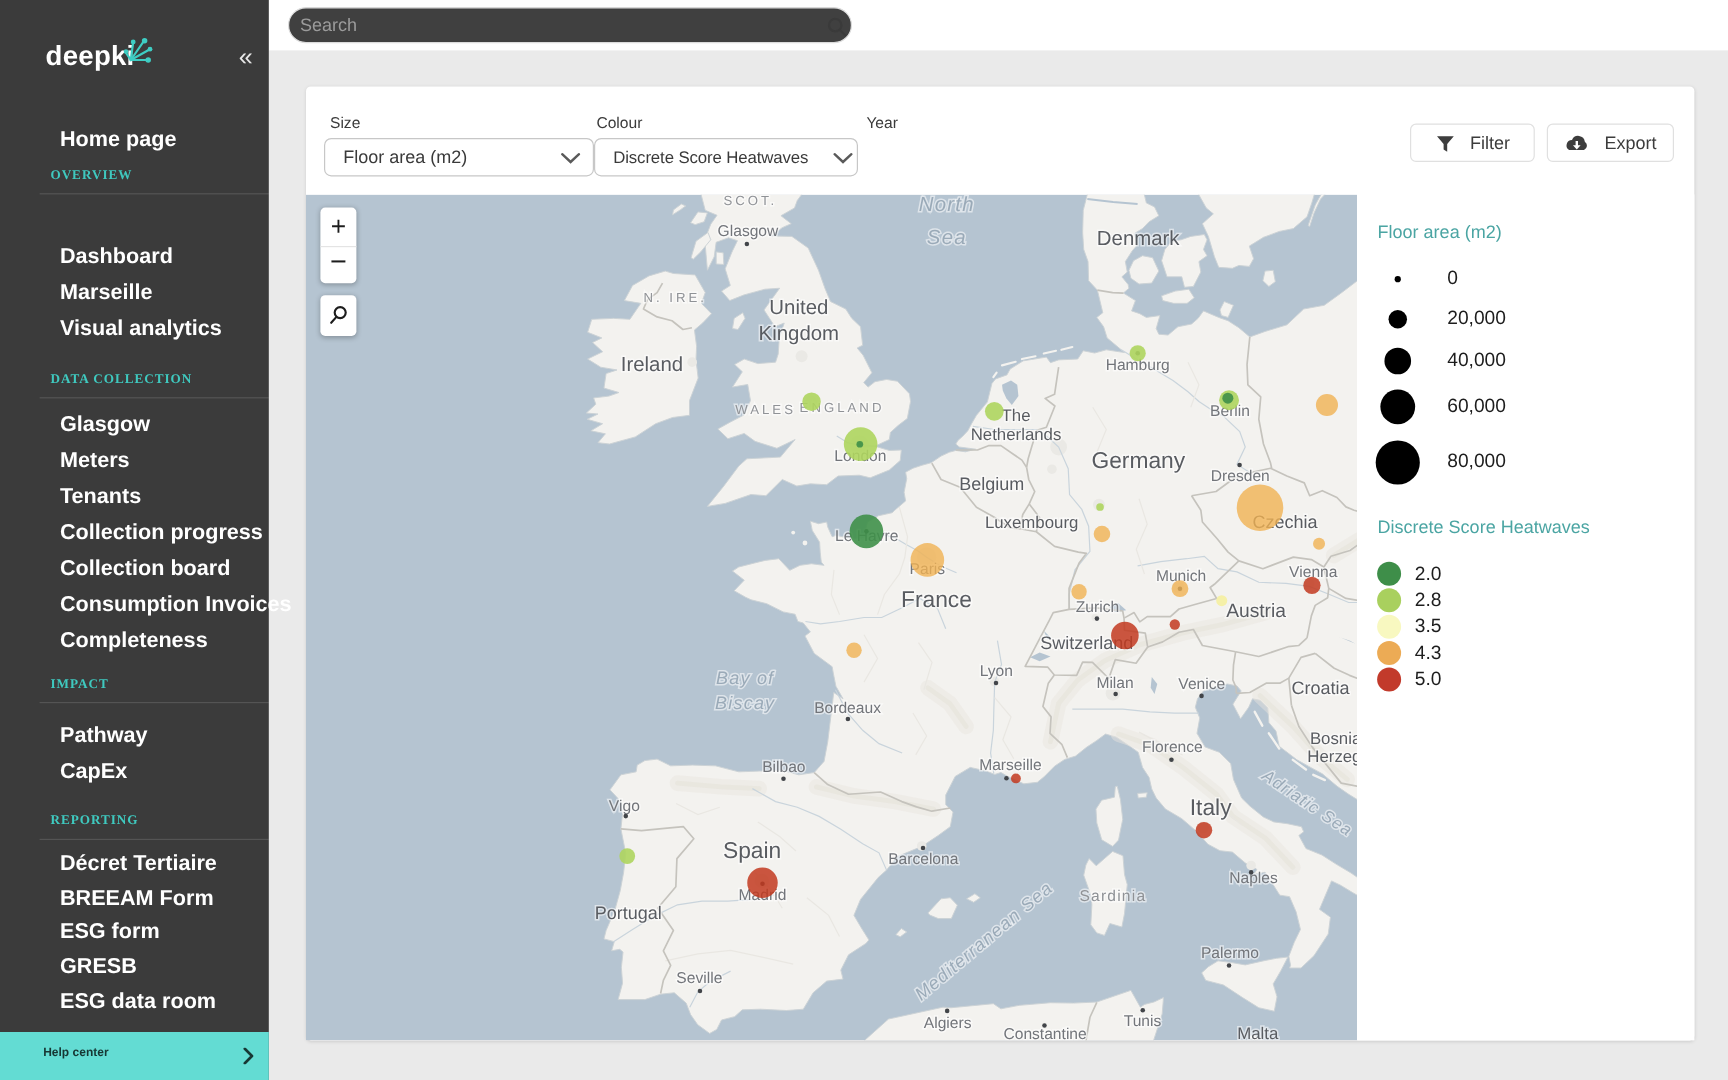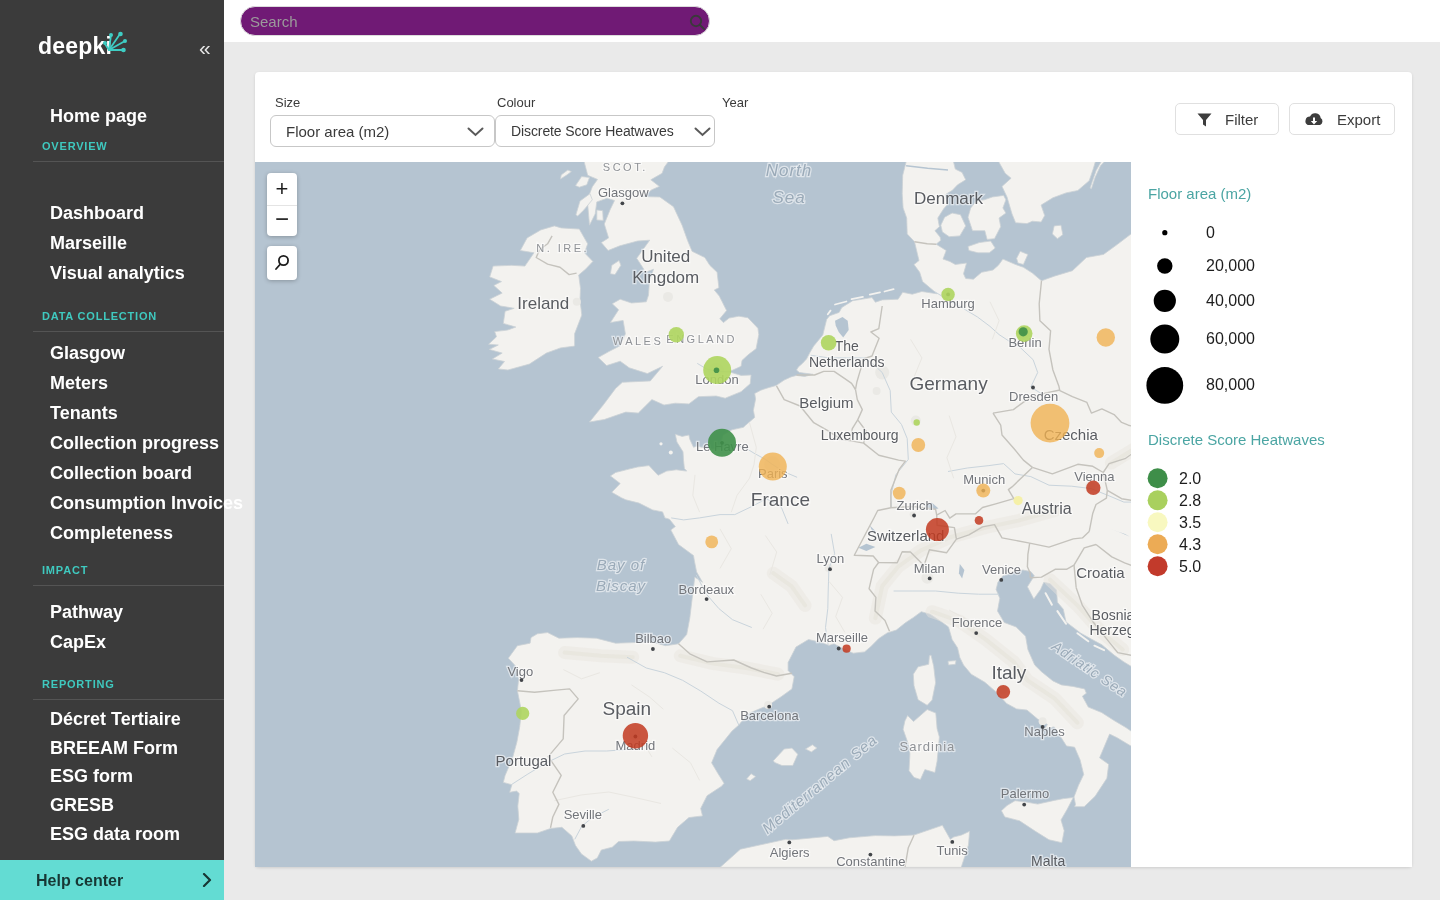--- a/index.html
+++ b/index.html
@@ -3,29 +3,29 @@
 <meta charset="utf-8">
 <style>
 * { margin:0; padding:0; box-sizing:border-box; }
 html,body { width:1440px; height:900px; overflow:hidden; font-family:"Liberation Sans",sans-serif; }
 #app { position:relative; width:1440px; height:900px; background:#eaeaea; }
 
 #sidebar { position:absolute; left:0; top:0; width:224px; height:900px; background:#3b3b3b; z-index:5; }
 .logo { position:absolute; left:38px; top:33px; color:#fff; font-size:23px; font-weight:bold; letter-spacing:0.2px; }
 .collapse { position:absolute; left:199px; top:36px; color:#e8e8e8; font-size:21px; }
 .mi { position:absolute; left:50px; color:#fff; font-size:18px; font-weight:bold; white-space:nowrap; }
-.sh { position:absolute; left:42px; color:#3fc9bf; font-size:11px; font-weight:bold; letter-spacing:0.8px; }
+.sh { position:absolute; left:42px; color:#3fc9bf; font-size:11px; font-weight:bold; letter-spacing:0.8px;font-family:Liberation Serif, serif; }
 .sdiv { position:absolute; left:33px; width:191px; height:1px; background:rgba(255,255,255,0.13); }
 #sel { position:absolute; left:33px; top:165px; width:196px; height:32px; background:#efefef; border-radius:2px; box-shadow:0 1px 3px rgba(0,0,0,0.3); z-index:6; }
 #sel span { position:absolute; left:9px; top:8px; color:#3b3b3b; font-size:14px; font-weight:bold; }
 #help { position:absolute; left:0; top:860px; width:224px; height:40px; background:#63dcd3; }
-#help span { position:absolute; left:36px; top:12px; font-size:16px; font-weight:bold; color:#173734; }
+#help span { position:absolute; left:36px; top:12px; font-size:10px; font-weight:bold; color:#173734; }
 
 #topbar { position:absolute; left:224px; top:0; width:1216px; height:42px; background:#fff; }
-#search { position:absolute; left:16px; top:6px; width:470px; height:30px; border:1px solid #dcdcdc; border-radius:15px; background:#701a75; }
+#search { position:absolute; left:16px; top:6px; width:470px; height:30px; border:1px solid #dcdcdc; border-radius:15px; background:#404040; }
 #search .ph { position:absolute; left:9px; top:6px; font-size:15px; color:#9b9b9b; }
 
 #card { position:absolute; left:255px; top:72px; width:1157px; height:795px; background:#fff; border-radius:4px; box-shadow:0 1px 3px rgba(0,0,0,0.12); }
 .flabel { position:absolute; top:23px; font-size:13px; color:#3a3a3a; }
 .select { position:absolute; top:43px; height:32px; border:1px solid #c7c7c7; border-radius:6px; background:#fff; }
 .select span { position:absolute; left:15px; top:7px; font-size:15px; color:#3a3a3a; white-space:nowrap; }
 .btn { position:absolute; top:31px; height:32px; border:1px solid #e0e0e0; border-radius:5px; background:#fff; }
 .btn span { position:absolute; top:7px; font-size:15px; color:#3c3c3c; }
 
 .mapctl { position:absolute; background:#fff; border-radius:4px; box-shadow:0 1px 4px rgba(0,0,0,0.25); z-index:3; }

